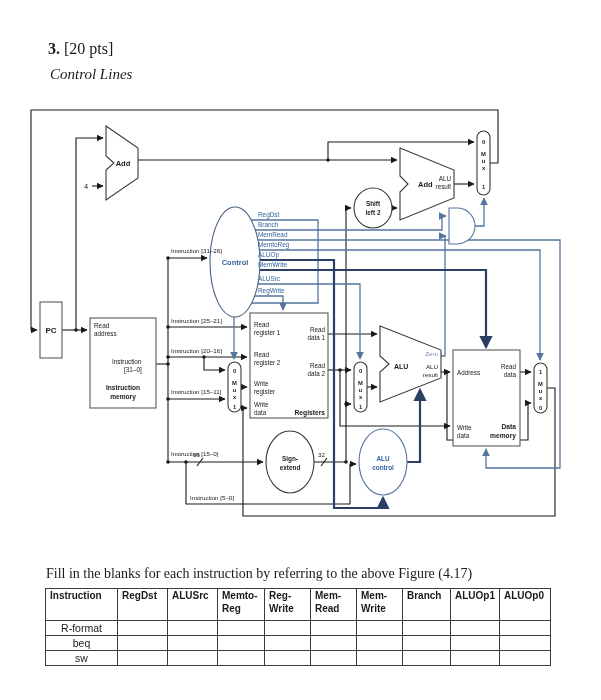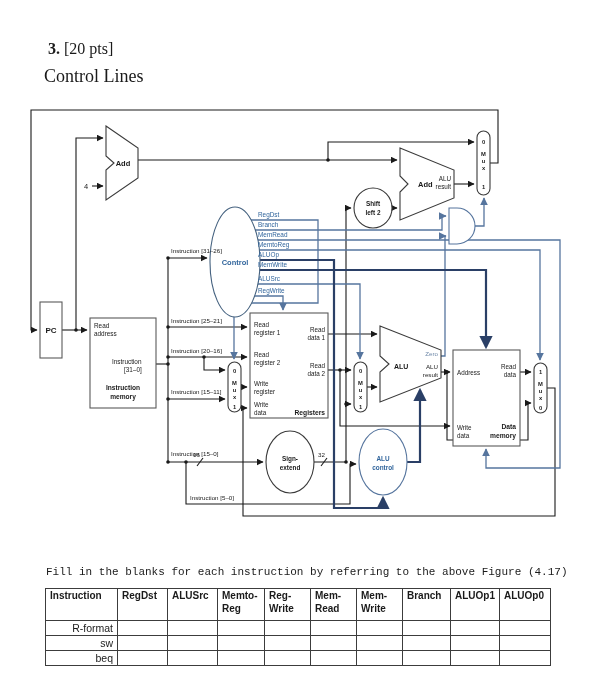--- a/index.html
+++ b/index.html
@@ -2,34 +2,34 @@
 <html><head>
 <meta charset="utf-8">
 <style>
   * { margin:0; padding:0; box-sizing:border-box; }
   body {
     width:601px; height:700px; background:#ffffff; position:relative;
     font-family:"Liberation Serif", serif; color:#1a1a1a; overflow:hidden;
   }
   .qline { position:absolute; left:48px; top:40px; font-size:16px; }
   .qline b { font-weight:bold; }
-  .subtitle { position:absolute; left:44px; top:66px; font-size:18px; }
+  .subtitle { position:absolute; left:50px; top:66px; font-size:15px;font-style:italic; }
   .diagram-wrap { position:absolute; left:28px; top:96px; width:545px; height:432px; }
   svg text { font-family:"Liberation Sans", sans-serif; }
-  .caption { position:absolute; left:46px; top:566px; font-size:11px;font-family:Liberation Mono, monospace; }
+  .caption { position:absolute; left:46px; top:566px; font-size:14px; }
   table.ctl {
     position:absolute; left:45px; top:588px; border-collapse:collapse;
     font-family:"Liberation Sans", sans-serif;
   }
   table.ctl th, table.ctl td { border:1px solid #3c3c3c; padding:1px 4px; }
   table.ctl th {
     font-size:10px; font-weight:bold; text-align:left; vertical-align:top;
     height:32px; line-height:1.25;
   }
-  table.ctl td { font-size:10.5px; height:15px; text-align:right; }
+  table.ctl td { font-size:10.5px; height:15px; text-align:center; }
   .c0{width:72px}.c1{width:50px}.c2{width:50px}.c3{width:47px}.c4{width:46px}
   .c5{width:46px}.c6{width:46px}.c7{width:48px}.c8{width:45px}.c9{width:51px}
 </style>
 </head>
 <body>
 
 <div class="qline"><b>3.</b><span> [20 pts]</span></div>
 <div class="subtitle">Control Lines</div>
 
 <div class="diagram-wrap">
@@ -271,33 +271,33 @@
         <td></td>
         <td></td>
         <td></td>
         <td></td>
         <td></td>
         <td></td>
         <td></td>
         <td></td>
     </tr>
     <tr>
-      <td>sw</td>
+      <td>beq</td>
       <td></td>
         <td></td>
         <td></td>
         <td></td>
         <td></td>
         <td></td>
         <td></td>
         <td></td>
         <td></td>
     </tr>
     <tr>
-      <td>beq</td>
+      <td>sw</td>
       <td></td>
         <td></td>
         <td></td>
         <td></td>
         <td></td>
         <td></td>
         <td></td>
         <td></td>
         <td></td>
     </tr>

